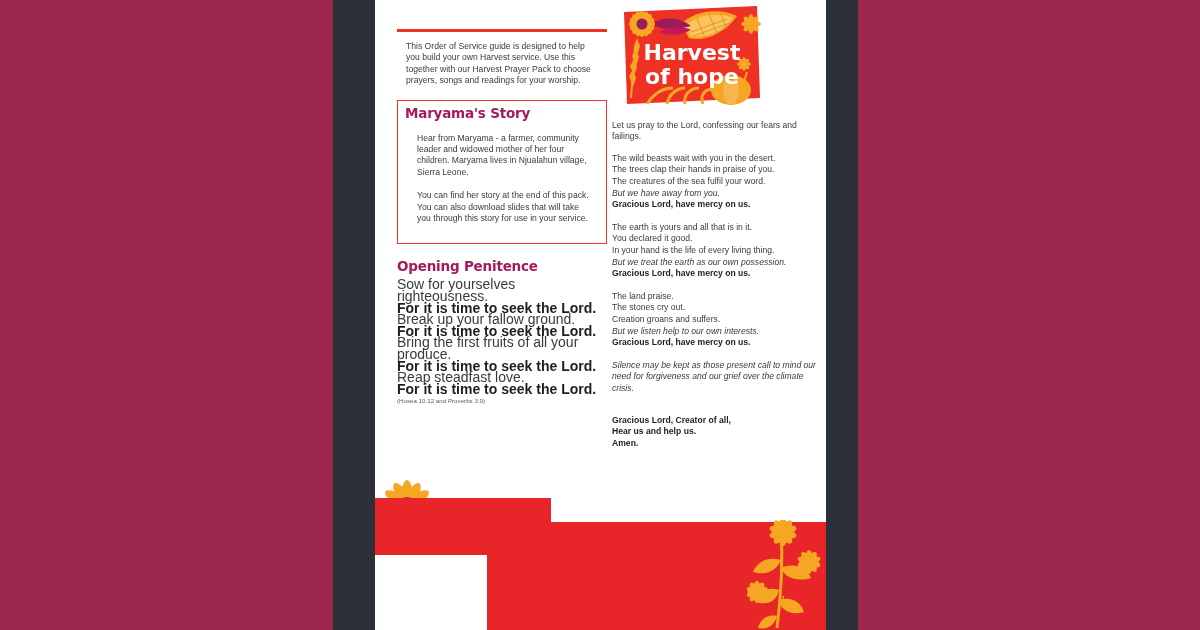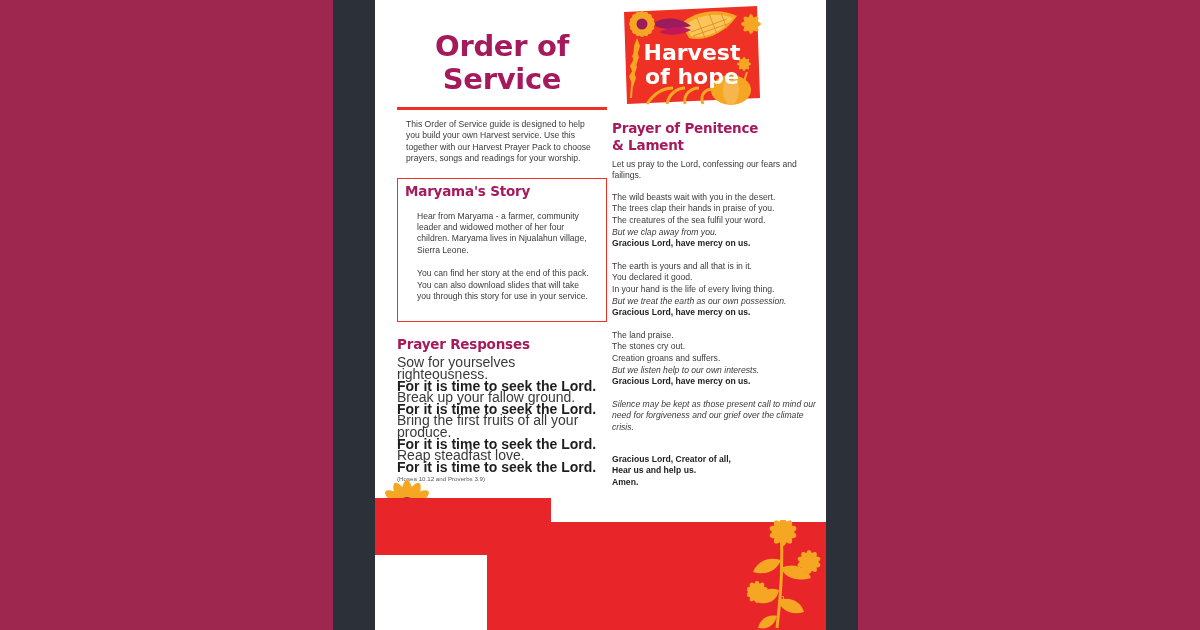--- a/index.html
+++ b/index.html
@@ -115,31 +115,30 @@
 <div class="stage">
 
   <div class="bg-maroon"></div>
   <div class="bar-charcoal-left"></div>
   <div class="bar-charcoal-right"></div>
 
   <div class="page">
 
     <div class="col-left">
 
-      <h1 class="title">Order of Service</h1>
       <div class="title-rule"></div>
       <p class="intro">This Order of Service guide is designed to help you build your own Harvest service. Use this together with our Harvest Prayer Pack to choose prayers, songs and readings for your worship.</p>
 
       <div class="story-box">
         <div class="story-title">Maryama's Story</div>
         <p class="story-text">Hear from Maryama - a farmer, community leader and widowed mother of her four children. Maryama lives in Njualahun village, Sierra Leone.</p>
         <p class="story-text">You can find her story at the end of this pack. You can also download slides that will take you through this story for use in your service.</p>
       </div>
 
-      <div class="sec-title">Prayer Responses</div>
+      <div class="sec-title">Opening Penitence</div>
       <div>
         <div class="resp-line">Sow for yourselves righteousness.</div>
         <div class="resp-line bold">For it is time to seek the Lord.</div>
         <div class="resp-line">Break up your fallow ground.</div>
         <div class="resp-line bold">For it is time to seek the Lord.</div>
         <div class="resp-line">Bring the first fruits of all your produce.</div>
         <div class="resp-line bold">For it is time to seek the Lord.</div>
         <div class="resp-line">Reap steadfast love.</div>
         <div class="resp-line bold">For it is time to seek the Lord.</div>
       </div>
@@ -229,31 +228,27 @@
         </g>
 
         <text x="81" y="58" text-anchor="middle" fill="#ffffff" font-family="DejaVu Sans, sans-serif" font-weight="bold" font-size="22">Harvest</text>
         <text x="81" y="82" text-anchor="middle" fill="#ffffff" font-family="DejaVu Sans, sans-serif" font-weight="bold" font-size="22">of hope</text>
       </svg>
       
       
     </div>
 
     <div class="col-right">
-      <div class="sec-title two-line" style="margin-top:0">
-        <div>Prayer of Penitence</div>
-        <div>&amp; Lament</div>
-      </div>
       <p class="r-intro">Let us pray to the Lord, confessing our fears and failings.</p>
 
       <div class="stanza">
         <div class="p-line">The wild beasts wait with you in the desert.</div>
         <div class="p-line">The trees clap their hands in praise of you.</div>
         <div class="p-line">The creatures of the sea fulfil your word.</div>
-        <div class="p-line ital">But we clap away from you.</div>
+        <div class="p-line ital">But we have away from you.</div>
         <div class="p-line bold">Gracious Lord, have mercy on us.</div>
       </div>
 
       <div class="stanza">
         <div class="p-line">The earth is yours and all that is in it.</div>
         <div class="p-line">You declared it good.</div>
         <div class="p-line">In your hand is the life of every living thing.</div>
         <div class="p-line ital">But we treat the earth as our own possession.</div>
         <div class="p-line bold">Gracious Lord, have mercy on us.</div>
       </div>

